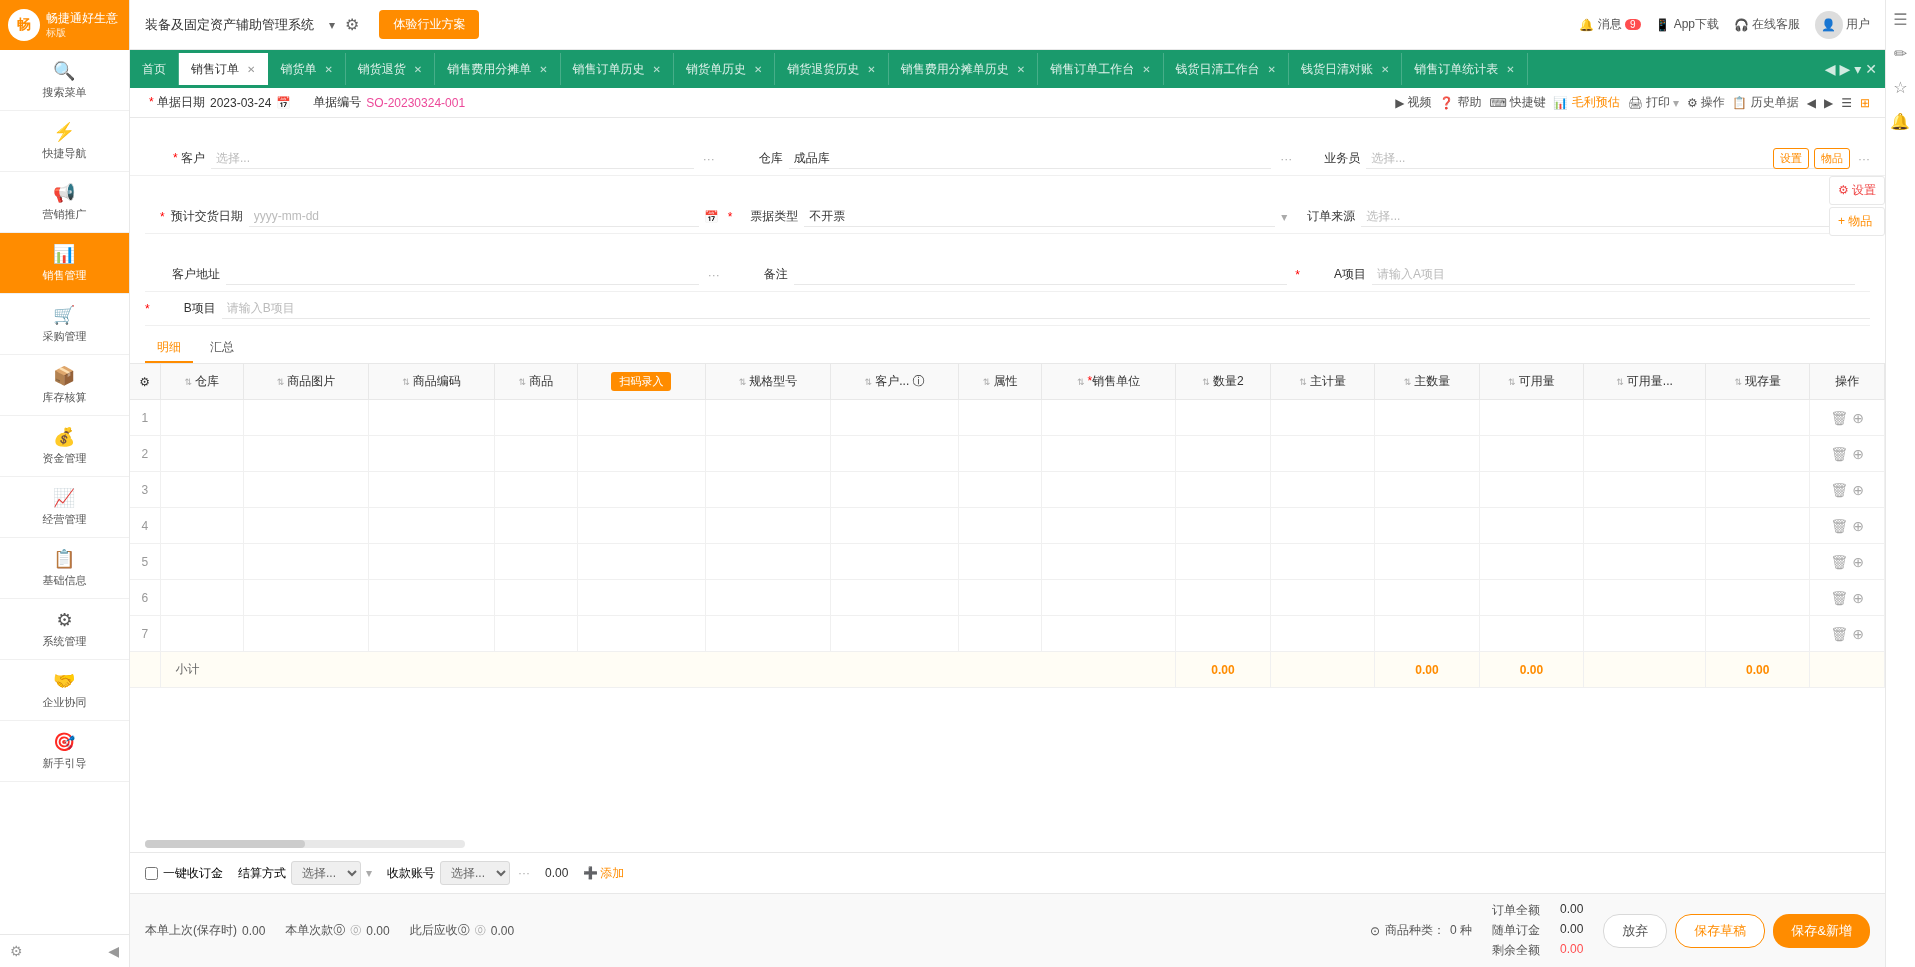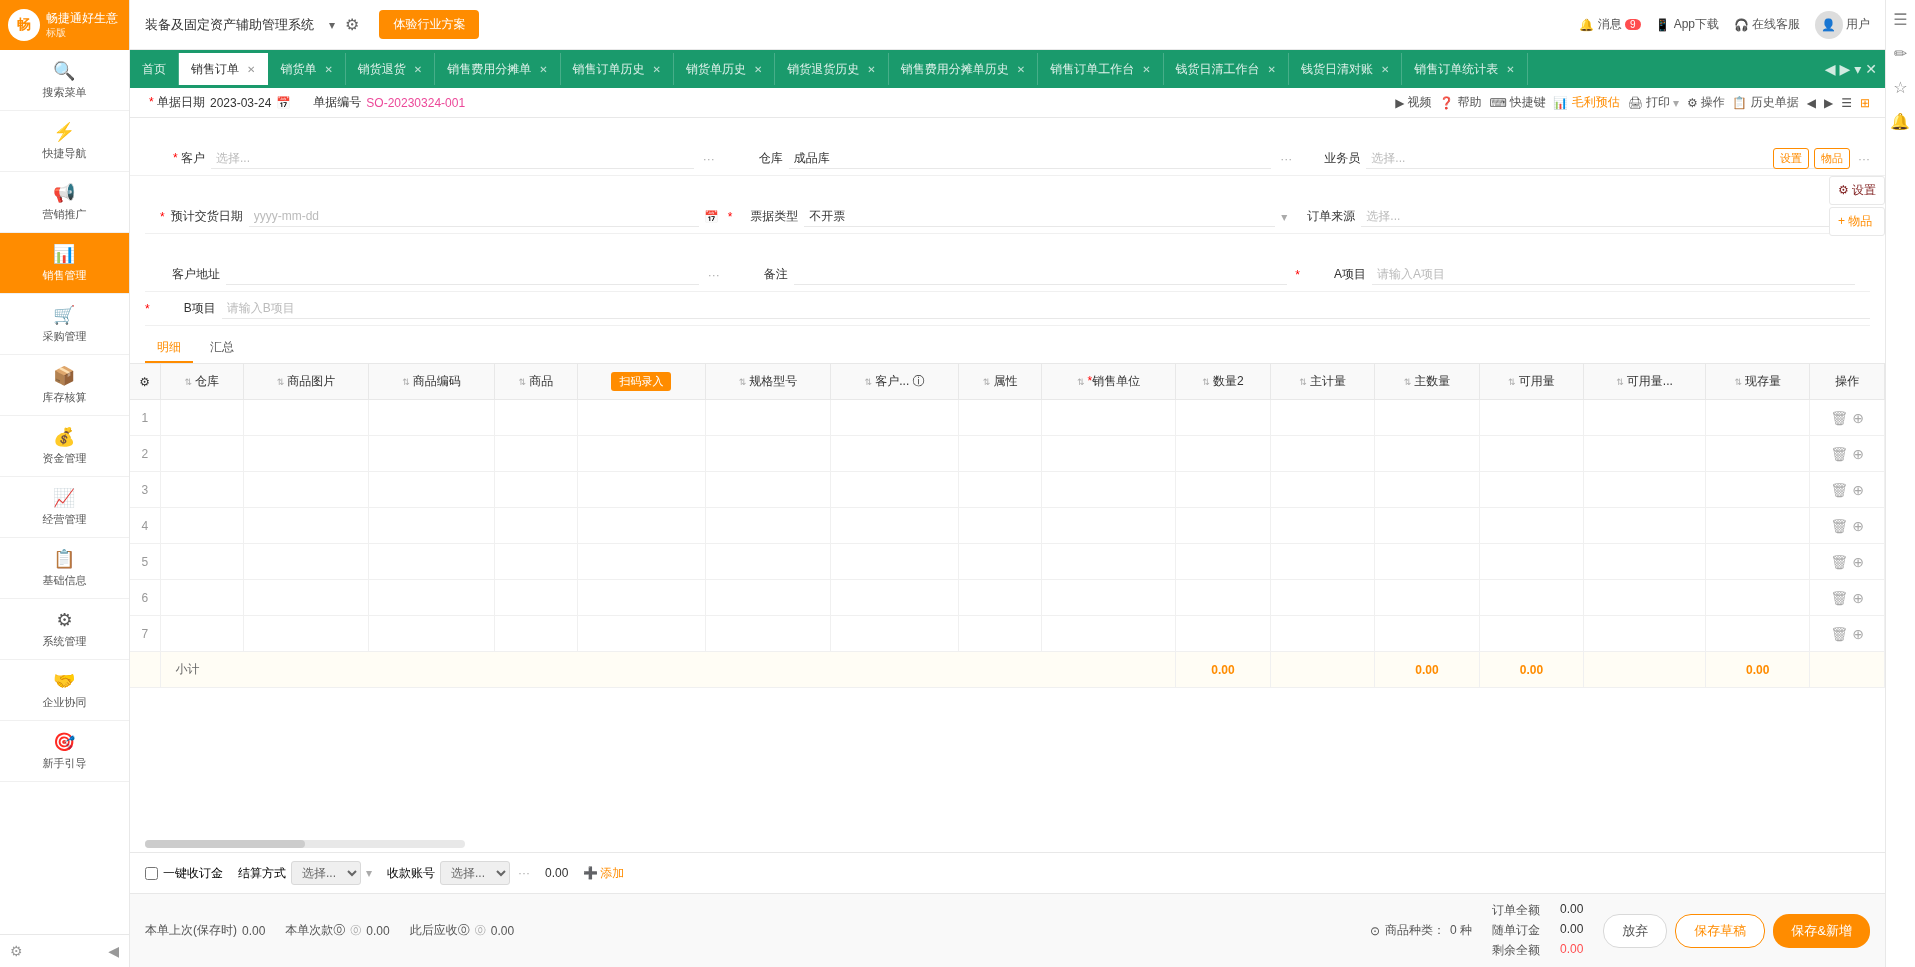--- a/index.html
+++ b/index.html
@@ -603,21 +603,21 @@
           </div>
         </div>
 
         <div style="padding:6px 0;background:#fff;border-bottom:1px solid #f0f0f0;display:flex;align-items:center;gap:6px;">
           <span class="required-star">*</span>
           <span class="field-label" style="min-width:60px;text-align:right;">B项目</span>
           <input class="field-value" style="width: 200px;" placeholder="请输入B项目">
         </div>
 
         <div style="position:absolute;right:0;top:0;display:flex;flex-direction:column;gap:2px;">
-          <div style="background:#fff;border:1px solid #e8e8e8;padding:5px 8px;cursor:pointer;color:#7f1d1d;font-size:12px;border-radius:3px;">
+          <div style="background:#fff;border:1px solid #e8e8e8;padding:5px 8px;cursor:pointer;color:#ef4444;font-size:12px;border-radius:3px;">
             <span>⚙</span>
             <span>设置</span>
           </div>
           <div style="background:#fff;border:1px solid #e8e8e8;padding:5px 8px;cursor:pointer;color:#ff8c00;font-size:12px;border-radius:3px;">
             <span>+</span>
             <span>物品</span>
           </div>
         </div>
       </div>
 

